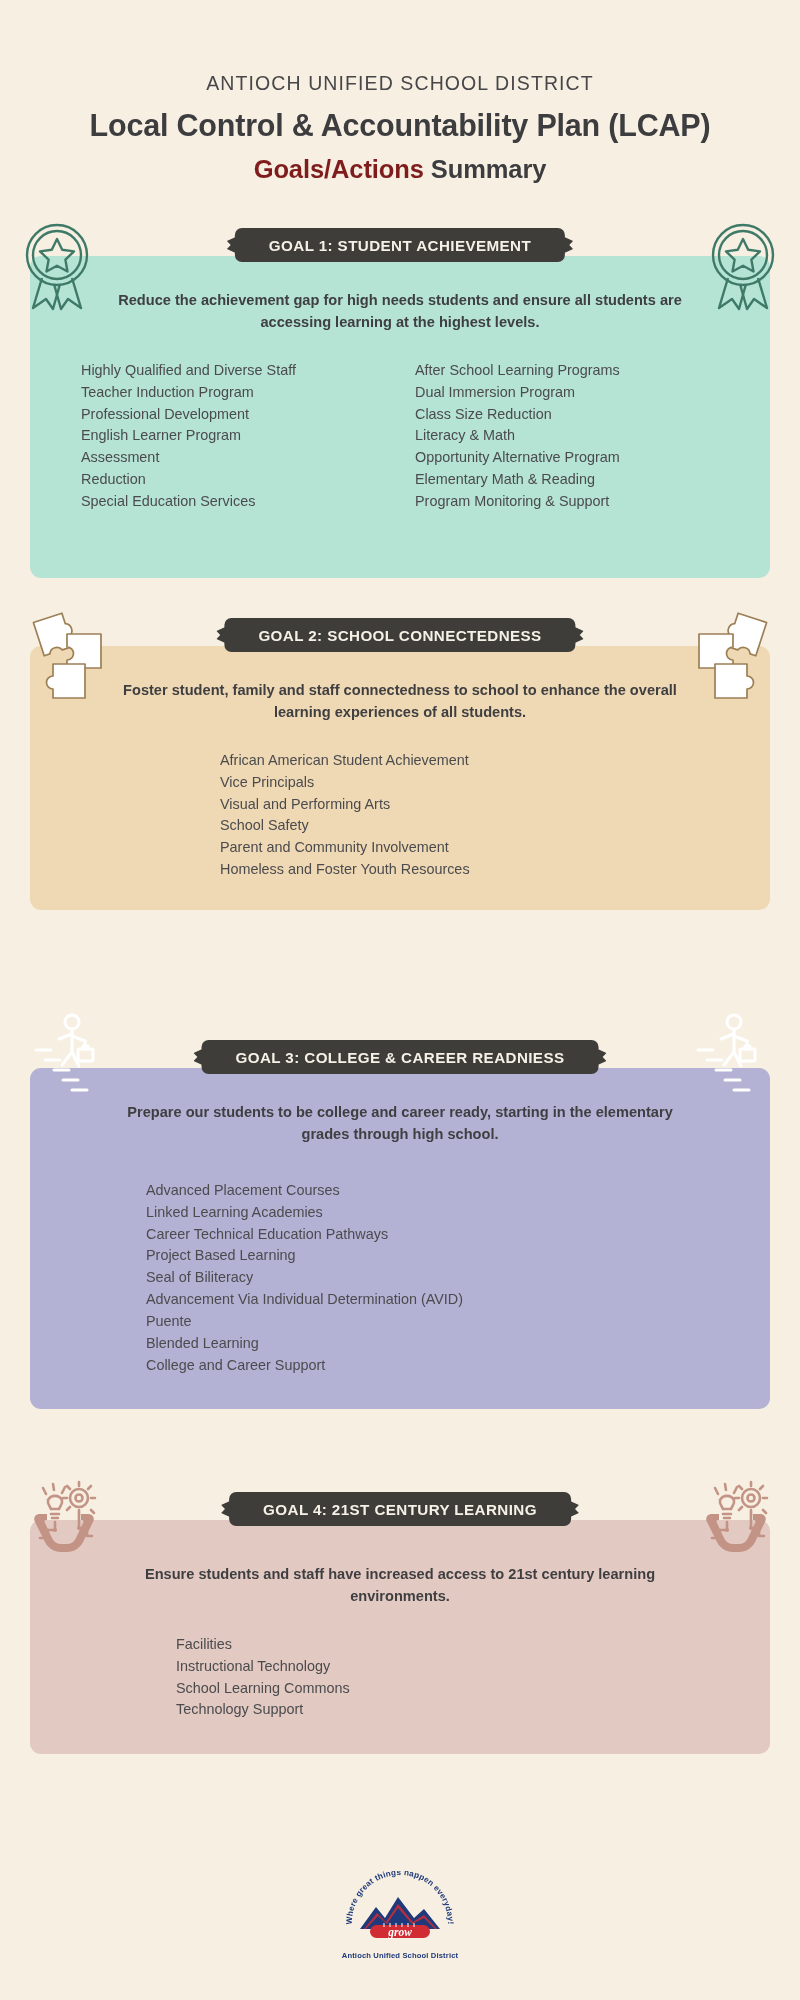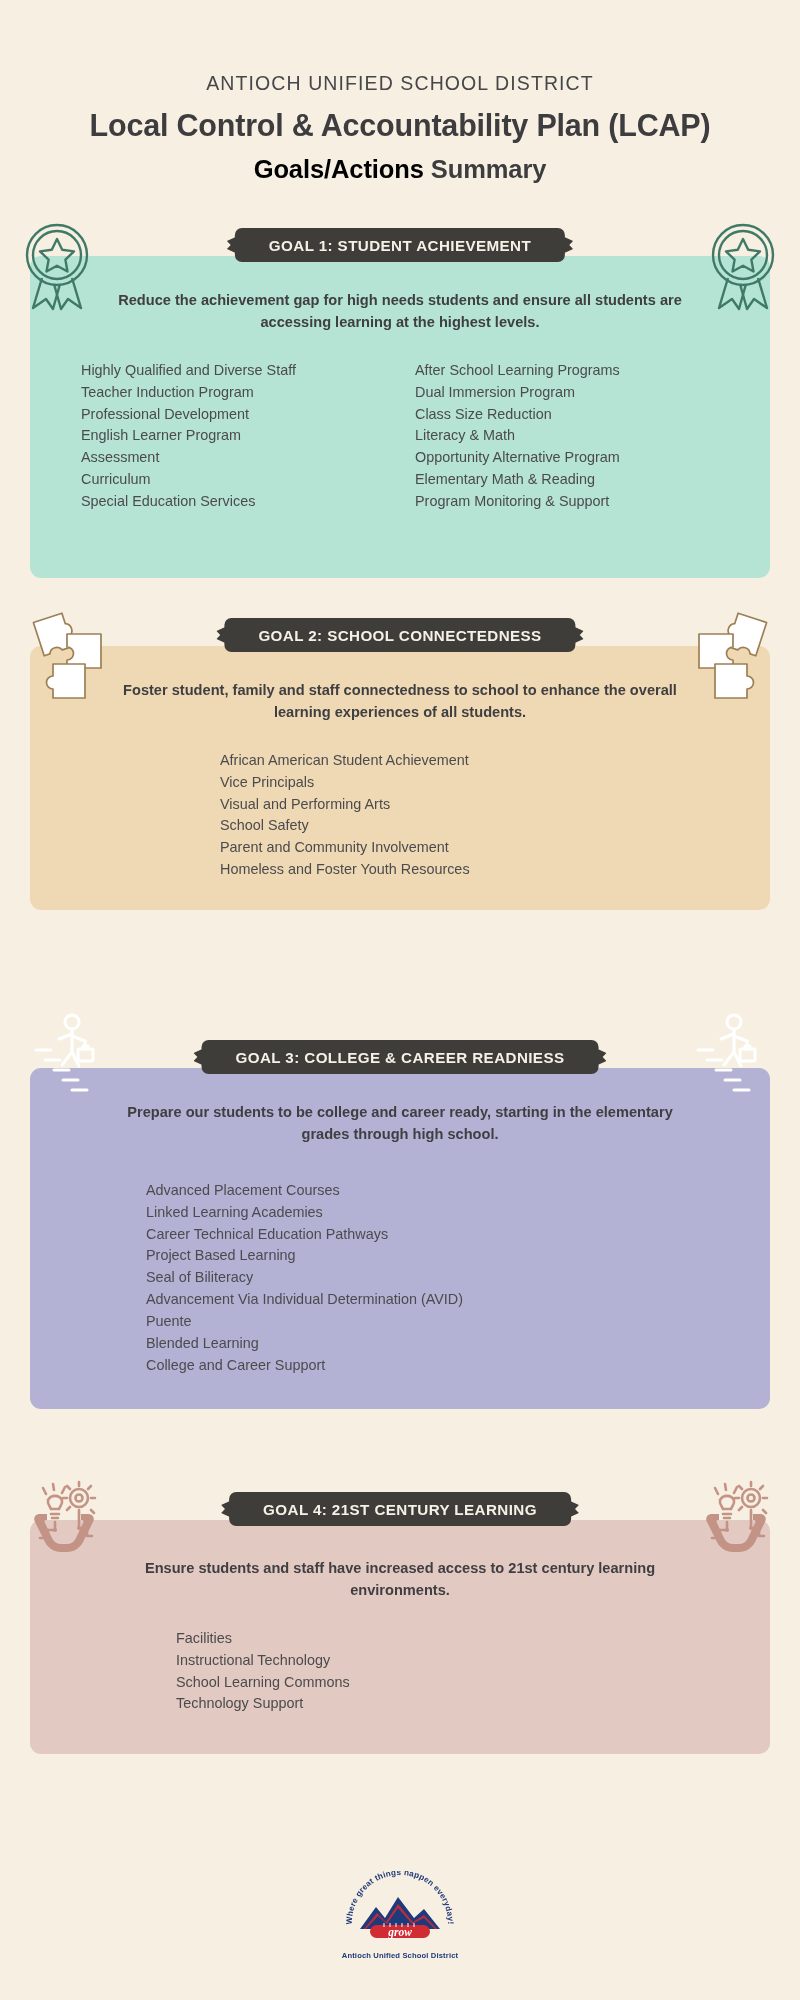--- a/index.html
+++ b/index.html
@@ -32,21 +32,21 @@
     font-weight: 700;
     color: #3d3d40;
     letter-spacing: -0.2px;
   }
   .subtitle {
     margin-top: 12px;
     font-size: 25.5px;
     font-weight: 700;
     letter-spacing: -0.1px;
   }
-  .subtitle .muted { color: #000000; margin-top: 8px; }
+  .subtitle .muted { color: #7f1d1d; margin-top: 8px; }
   .subtitle .strong { color: #3d3d40; }
 
   
   .goal {
     position: absolute;
     left: 30px;
     width: 740px;
   }
   .goal-card {
     position: absolute;
@@ -186,21 +186,21 @@
 
     <div style="position:absolute;left:0;top:62px;width:740px;">
       <div class="goal-desc">Reduce the achievement gap for high needs students and ensure all students are accessing learning at the highest levels.</div>
       <div class="goal-items cols-2" style="margin-top:26px;">
         <div class="col">
           <div class="item">Highly Qualified and Diverse Staff</div>
           <div class="item">Teacher Induction Program</div>
           <div class="item">Professional Development</div>
           <div class="item">English Learner Program</div>
           <div class="item">Assessment</div>
-          <div class="item">Curriculum</div>
+          <div class="item">Reduction</div>
           <div class="item">Special Education Services</div>
         </div>
         <div class="col">
           <div class="item">After School Learning Programs</div>
           <div class="item">Dual Immersion Program</div>
           <div class="item">Class Size Reduction</div>
           <div class="item">Literacy &amp; Math</div>
           <div class="item">Opportunity Alternative Program</div>
           <div class="item">Elementary Math &amp; Reading</div>
           <div class="item">Program Monitoring &amp; Support</div>
@@ -335,21 +335,21 @@
           <circle cx="57" cy="20" r="3.5"></circle>
           <path d="M57 8 v-4 M57 36 v-4 M45 20 h-4 M73 20 h-4 M48 11 l-3 -3 M69 32 l3 3 M66 11 l3 -3 M48 29 l-3 3"></path>
           <path d="M57 36 v14 M57 50 h8 v8 M65 58 h5"></path>
           <circle cx="57" cy="50" r="2" fill="#c39385" stroke="none"></circle>
         </g>
       </svg>
     </span>
 
     <div class="goal-pill">GOAL 4: 21ST CENTURY LEARNING</div>
 
-    <div style="position:absolute;left:0;top:66px;width:740px;">
+    <div style="position:absolute;left:0;top:72px;width:740px;">
       <div class="goal-desc">Ensure students and staff have increased access to 21st century learning environments.</div>
       <div class="goal-items cols-1" style="margin-top:26px;">
         <div class="item">Facilities</div>
         <div class="item">Instructional Technology</div>
         <div class="item">School Learning Commons</div>
         <div class="item">Technology Support</div>
       </div>
     </div>
   </div>
 

